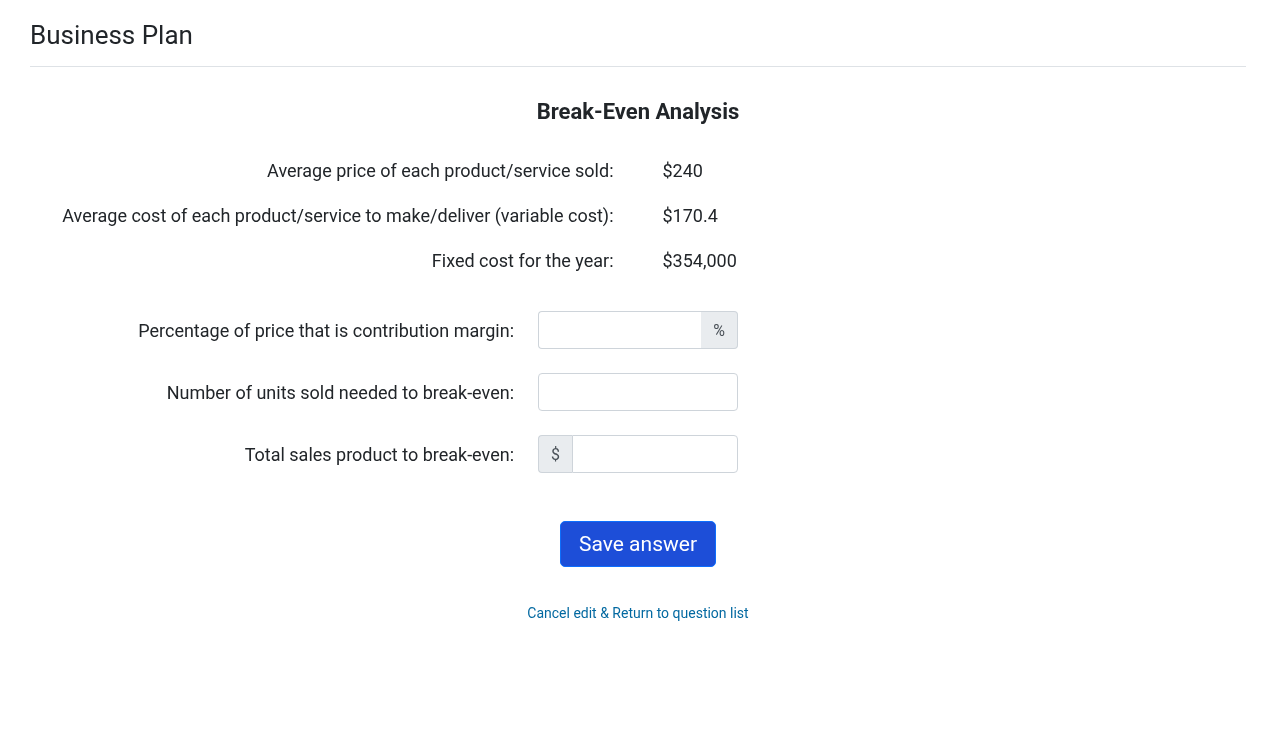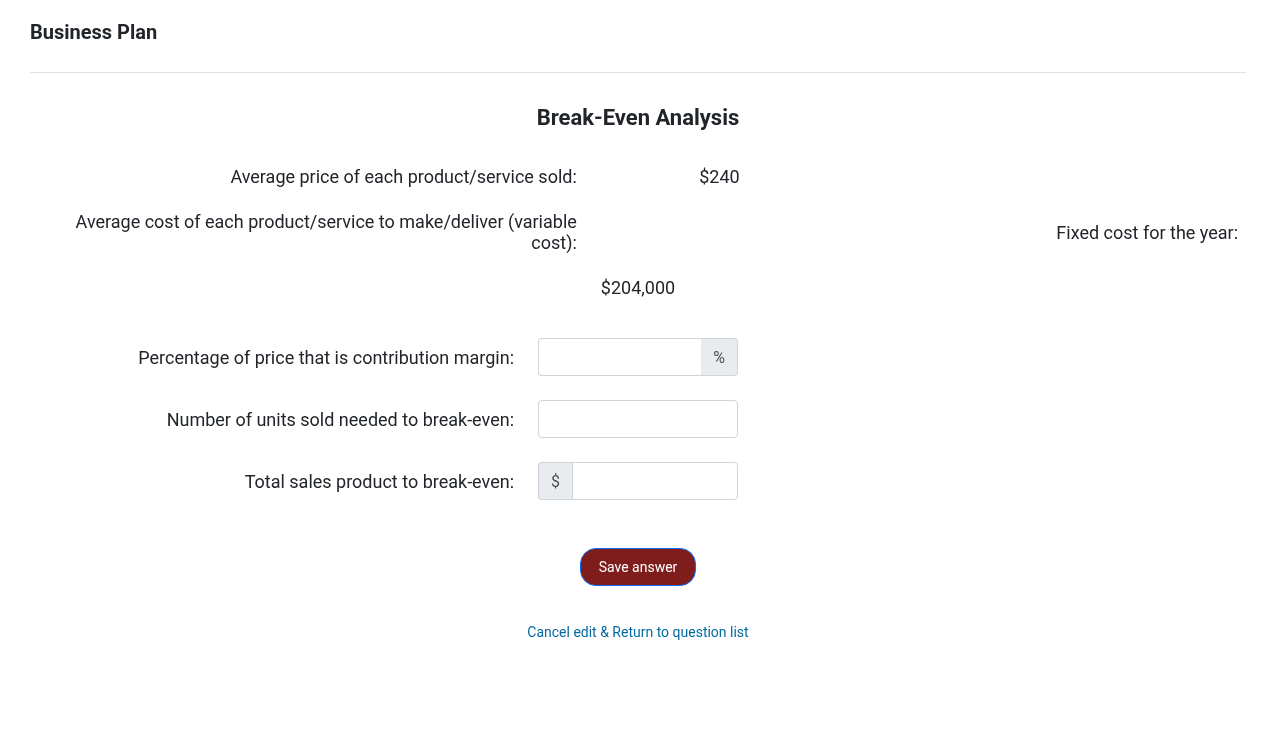--- a/index.html
+++ b/index.html
@@ -8,23 +8,23 @@
       padding: 0;
     }
     body {
       font-family: -apple-system, BlinkMacSystemFont, "Segoe UI", Roboto, "Helvetica Neue", Arial, sans-serif;
       font-size: 18px;
       color: #212529;
       background: #fff;
       padding: 20px 30px;
     }
     .page-title {
-      font-size: 20px;
-      font-weight: 700;
-      margin-bottom: 28px;
+      font-size: 26px;
+      font-weight: 400;
+      margin-bottom: 16px;
     }
     .divider {
       border: none;
       border-top: 1px solid #dee2e6;
       margin-bottom: 32px;
     }
     .content {
       max-width: 1200px;
       margin: 8px auto;
       text-align: center;
@@ -115,25 +115,25 @@
     .input-group .with-suffix {
       border-radius: 4px 0 0 4px;
       border-right: none;
     }
     .input-group .with-prefix {
       border-radius: 0 4px 4px 0;
     }
     .btn-primary {
       display: inline-block;
       padding: 10px 18px;
-      font-size: 14px;
+      font-size: 21px;
       color: #fff;
-      background: #7f1d1d;
+      background: #1d4ed8;
       border: 1px solid #0d6efd;
-      border-radius: 16px;
+      border-radius: 5px;
       cursor: pointer;
       font-family: inherit;
     }
     .actions {
       margin-bottom: 34px;
     }
     .link {
       color: #0369a1;
       font-size: 14px;
       text-decoration: none;
@@ -150,24 +150,25 @@
 <div class="content">
   <h2 class="section-title">Break-Even Analysis</h2>
 
   <div class="info-grid">
     <div class="info-label">Average price of each product/service sold:</div>
     <div class="info-spacer"></div>
     <div class="info-value">$240</div>
 
     <div class="info-label">Average cost of each product/service to make/deliver (variable cost):</div>
     <div class="info-spacer"></div>
+    <div class="info-value">$170.4</div>
 
     <div class="info-label">Fixed cost for the year:</div>
     <div class="info-spacer"></div>
-    <div class="info-value">$204,000</div>
+    <div class="info-value">$354,000</div>
   </div>
 
 
   <div class="form-grid">
     <div class="form-label">Percentage of price that is contribution margin:</div>
     <div class="form-control-wrap">
       <div class="input-group">
         <input type="text" class="input-text with-suffix" value="" style="">
         <span class="input-addon addon-suffix">%</span>
       </div>

